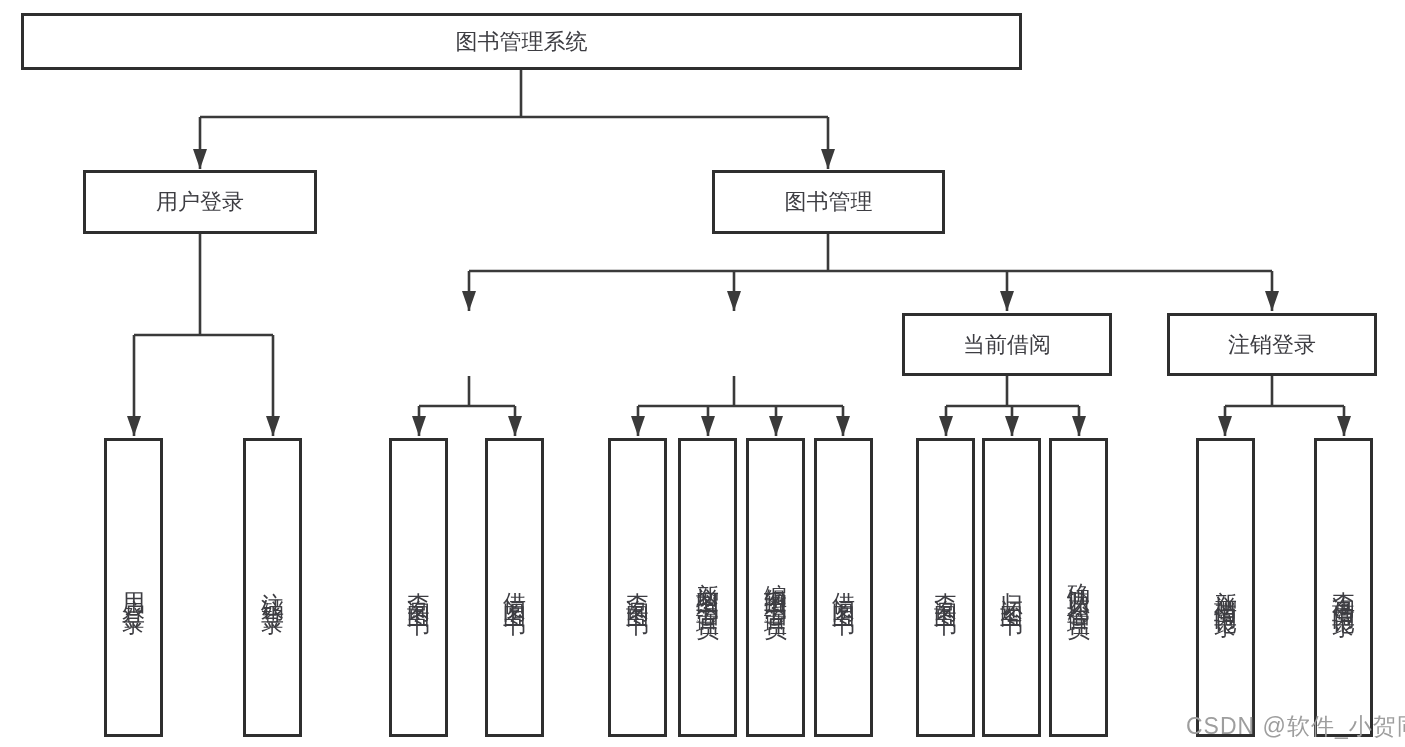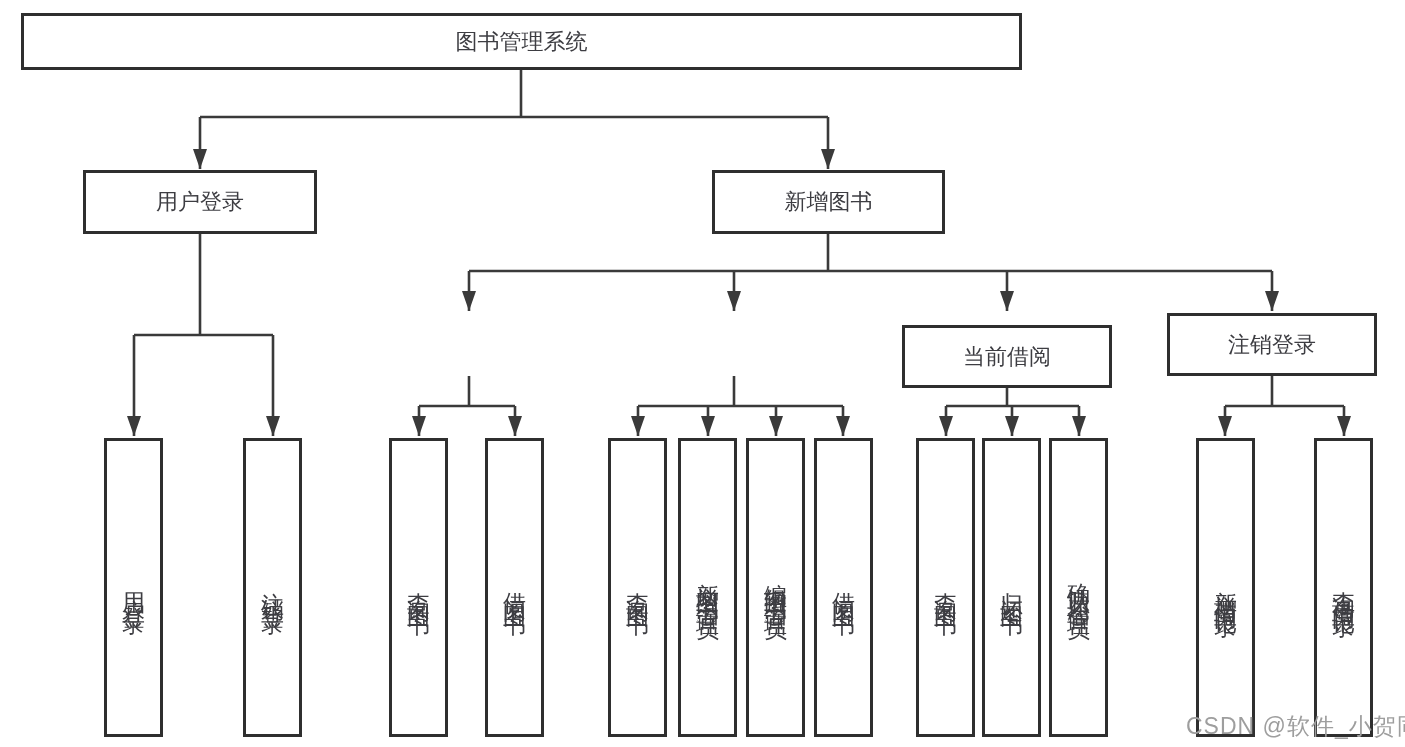--- a/index.html
+++ b/index.html
@@ -120,23 +120,23 @@
 
     <path d="M1272,376 V406"></path>
     <path d="M1225,406 H1344"></path>
     <path d="M1225,406 V436" marker-end="url(#arrow)"></path>
     <path d="M1344,406 V436" marker-end="url(#arrow)"></path>
   </svg>
 
   <div class="box" style="left:21px;top:13px;width:1001px;height:57px">图书管理系统</div>
 
   <div class="box" style="left:83px;top:170px;width:234px;height:64px">用户登录</div>
-  <div class="box" style="left:712px;top:170px;width:233px;height:64px">新增图书</div>
+  <div class="box" style="left:712px;top:170px;width:233px;height:64px">图书管理</div>
 
-  <div class="box" style="left:902px;top:325px;width:210px;height:63px">当前借阅</div>
+  <div class="box" style="left:902px;top:313px;width:210px;height:63px">当前借阅</div>
   <div class="box" style="left:1167px;top:313px;width:210px;height:63px">注销登录</div>
 
   <div class="box vbox" style="left:104px;top:438px;width:59px;height:299px">用户登录</div>
   <div class="box vbox" style="left:243px;top:438px;width:59px;height:299px">注销登录</div>
 
   <div class="box vbox" style="left:389px;top:438px;width:59px;height:299px">查询图书</div>
   <div class="box vbox" style="left:485px;top:438px;width:59px;height:299px">借阅图书</div>
 
   <div class="box vbox" style="left:608px;top:438px;width:59px;height:299px">查询图书</div>
   <div class="box vbox tight" style="left:678px;top:438px;width:59px;height:299px">新增图书（管理员）</div>

